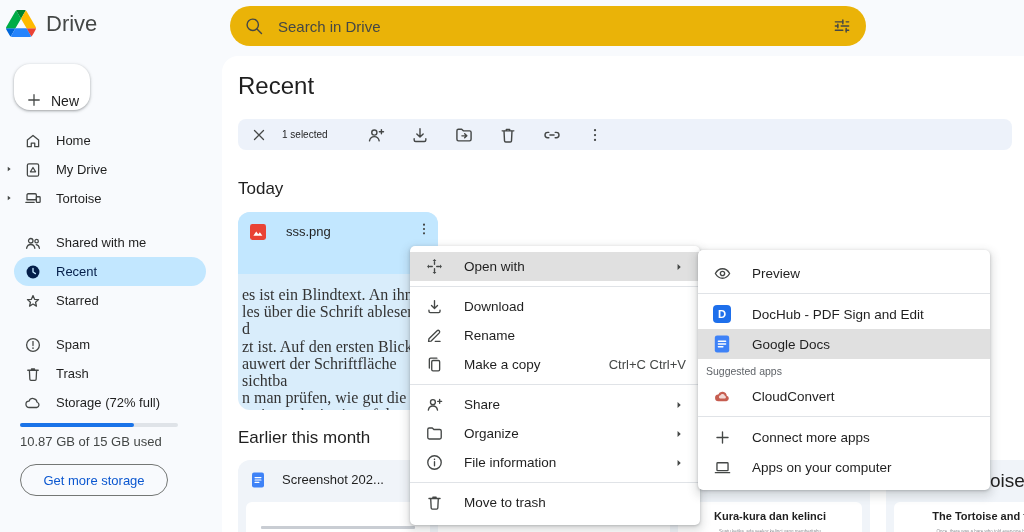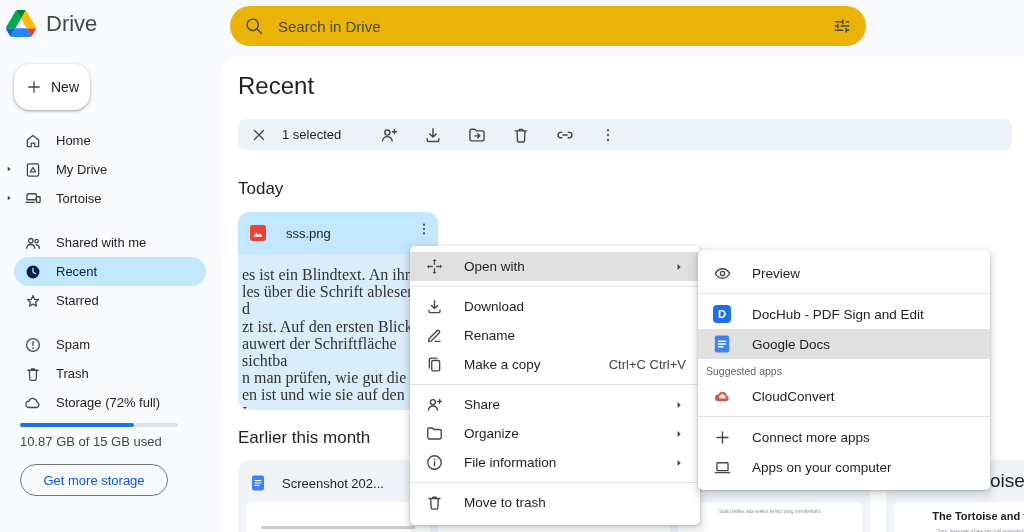--- a/index.html
+++ b/index.html
@@ -14,21 +14,21 @@
   .brand-name{font-size:22px;color:#444746;}
   .searchbar{position:absolute;left:230px;top:6px;width:636px;height:40px;background:#eab308;
     border-radius:20px;display:flex;align-items:center;padding:0 14px;box-sizing:border-box;gap:12px;}
   .searchbar input{flex:1;border:none;outline:none;background:transparent;font-size:15px;
     font-family:"Liberation Sans",sans-serif;color:#444746;}
   .searchbar input::placeholder{color:#444746;opacity:1;}
 
   
   .sidebar{position:absolute;top:56px;left:0;width:222px;bottom:0;}
   .new-btn{position:absolute;left:14px;top:8px;height:46px;width:76px;background:#fff;border:none;
-    border-radius:16px;display:flex;align-items:center;justify-content:center;gap:8px;
+    border-radius:16px;display:flex;align-items:flex-end;justify-content:center;gap:8px;
     box-shadow:0 1px 2px rgba(60,64,67,.3),0 1px 3px 1px rgba(60,64,67,.15);
     font-family:"Liberation Sans",sans-serif;font-size:14px;font-weight:500;color:#1F1F1F;cursor:pointer;}
   .nav{position:absolute;top:70px;left:0;right:0;}
   .nav-item{height:29px;margin:0 16px 0 14px;border-radius:15px;display:flex;align-items:center;
     padding-left:10px;gap:14px;font-size:13px;position:relative;}
   .nav-item.active{background:#C2E7FF;color:#041E49;}
   .nav-gap{height:15px;}
   .nav-caret{position:absolute;left:-10px;top:9px;}
   .nav-ic{width:18px;display:flex;justify-content:center;}
   .storage-track{position:absolute;left:20px;top:367px;width:158px;height:4px;background:#DFE3E8;border-radius:2px;}
@@ -37,27 +37,27 @@
   .get-more{position:absolute;left:20px;top:408px;width:148px;height:32px;border:1px solid #747775;
     border-radius:16px;background:transparent;color:#0B57D0;font-size:13px;font-weight:500;
     font-family:"Liberation Sans",sans-serif;cursor:pointer;}
 
   
   .panel{position:absolute;top:56px;left:222px;right:0;bottom:0;background:#fff;border-radius:16px 0 0 0;}
   .page-title{position:absolute;left:16px;top:16px;font-size:24px;font-weight:400;margin:0;}
   .sel-toolbar{position:absolute;left:16px;right:12px;top:63px;height:31px;background:#EDF2FA;
     border-radius:8px;display:flex;align-items:center;padding:0 12px;box-sizing:border-box;}
   .sel-close{margin-right:14px;display:flex;}
-  .sel-count{font-size:13px;margin-right:36px;}
+  .sel-count{font-size:10px;margin-right:36px;}
   .tb-ic{margin-right:20px;padding:0 2px;display:flex;cursor:pointer;}
   .section-label{position:absolute;left:16px;font-size:17px;font-weight:500;}
 
   
   .file-card{position:absolute;width:200px;border-radius:12px;box-sizing:border-box;z-index:1;}
-  .card-head{height:38px;display:flex;align-items:center;padding:2px 12px;gap:20px;}
+  .card-head{height:38px;display:flex;align-items:flex-start;padding:12px 12px;gap:20px;}
   .card-title{font-size:13px;font-weight:500;white-space:nowrap;overflow:hidden;}
   .today-card{left:16px;top:156px;height:198px;background:#D9EDFB;overflow:hidden;}
   .today-card .card-head{background:#C2E7FF;padding-right:30px;}
   .card-more{position:absolute;right:6px;top:9px;cursor:pointer;}
   .blindtext{padding:12px 0 0 4px;font-family:"Liberation Serif",serif;font-size:16px;line-height:17.2px;
     color:#333;white-space:pre-line;overflow:hidden;height:156px;}
   .gray-card{top:404px;height:180px;background:#F0F4F9;}
   .gray-card .card-head{height:42px;gap:16px;}
   .gray-preview{position:absolute;left:8px;right:8px;top:42px;height:132px;background:#fff;border-radius:6px;
     overflow:hidden;text-align:center;}
@@ -321,20 +321,21 @@
         <span class="card-title">Screenshot 202...</span>
       </div>
       <div class="gray-preview">
         <div class="tiny-line"></div>
       </div>
     </div>
 
     <div class="file-card gray-card" style="left:448px">
       <div class="card-head"></div>
       <div class="gray-preview">
+        <div class="prev-title">Kura-kura dan kelinci</div>
         <div class="prev-snippet">Suatu ketika, ada seekor kelinci yang memberitahu</div>
       </div>
     </div>
 
     <div class="file-card gray-card" style="left:664px">
       <div class="card-head">
         <span class="frag-title">oise-a</span>
       </div>
       <div class="gray-preview">
         <div class="prev-title">The Tortoise and the</div>

